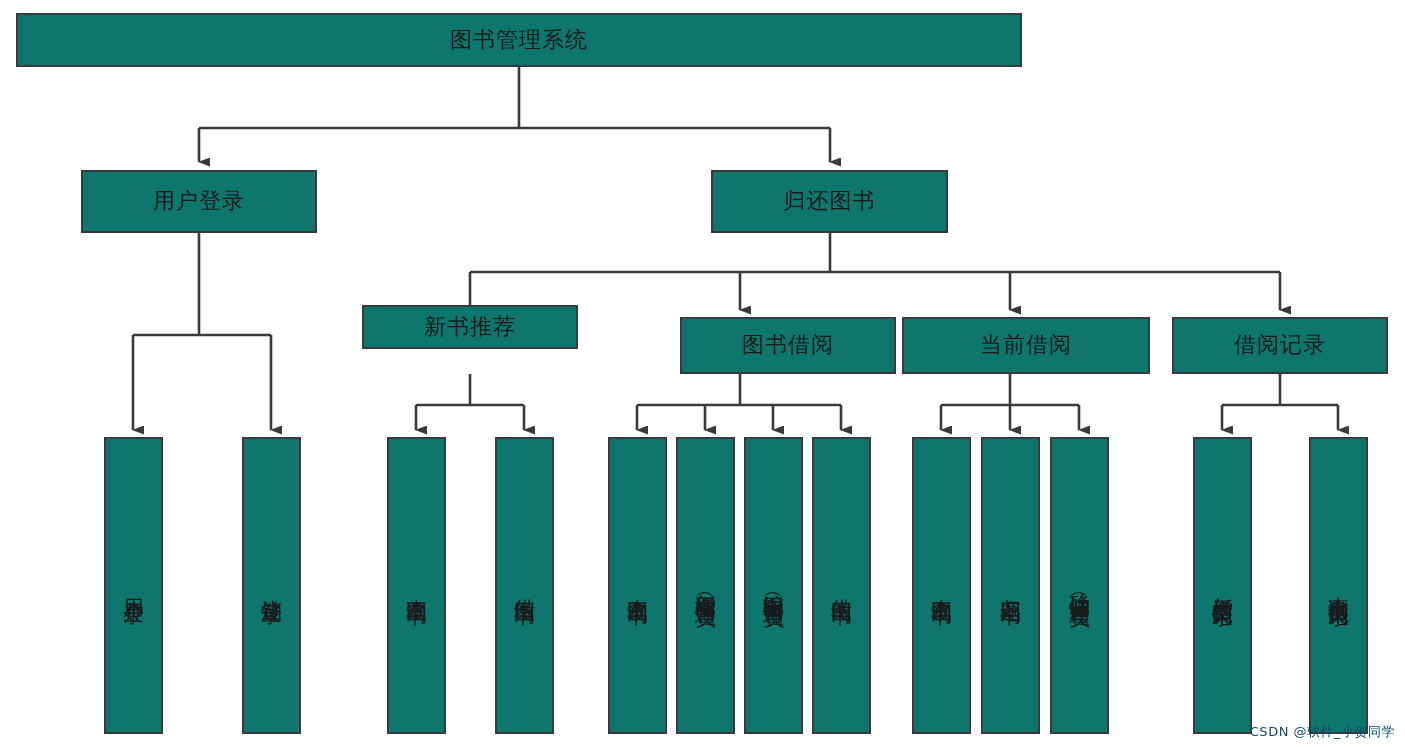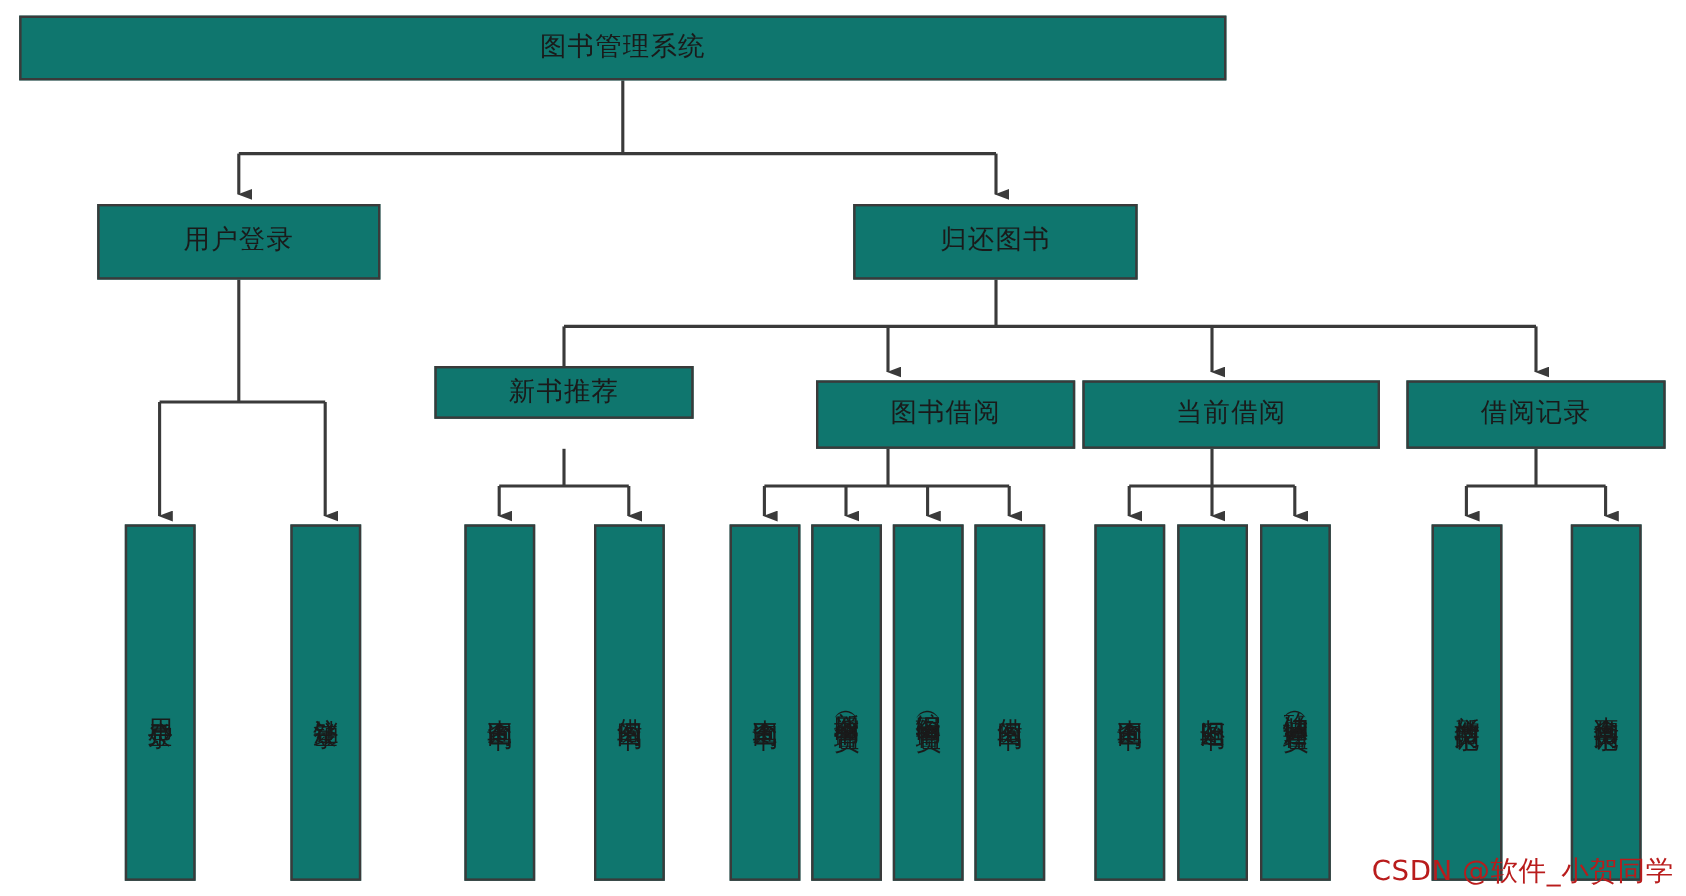--- a/index.html
+++ b/index.html
@@ -54,22 +54,22 @@
     text-orientation: upright;
     white-space: nowrap;
   }
   .node .label {
     display: block;
   }
   #watermark {
     position: absolute;
     right: 10px;
     bottom: 6px;
-    font-size: 23px;
-    color: #b91c1c;
+    font-size: 13px;
+    color: #0c4a6e;
     letter-spacing: 0.5px;
     white-space: nowrap;
     z-index: 5;
   }
 </style>
 </head>
 <body>
 
 <div id="diagram-root">
 

